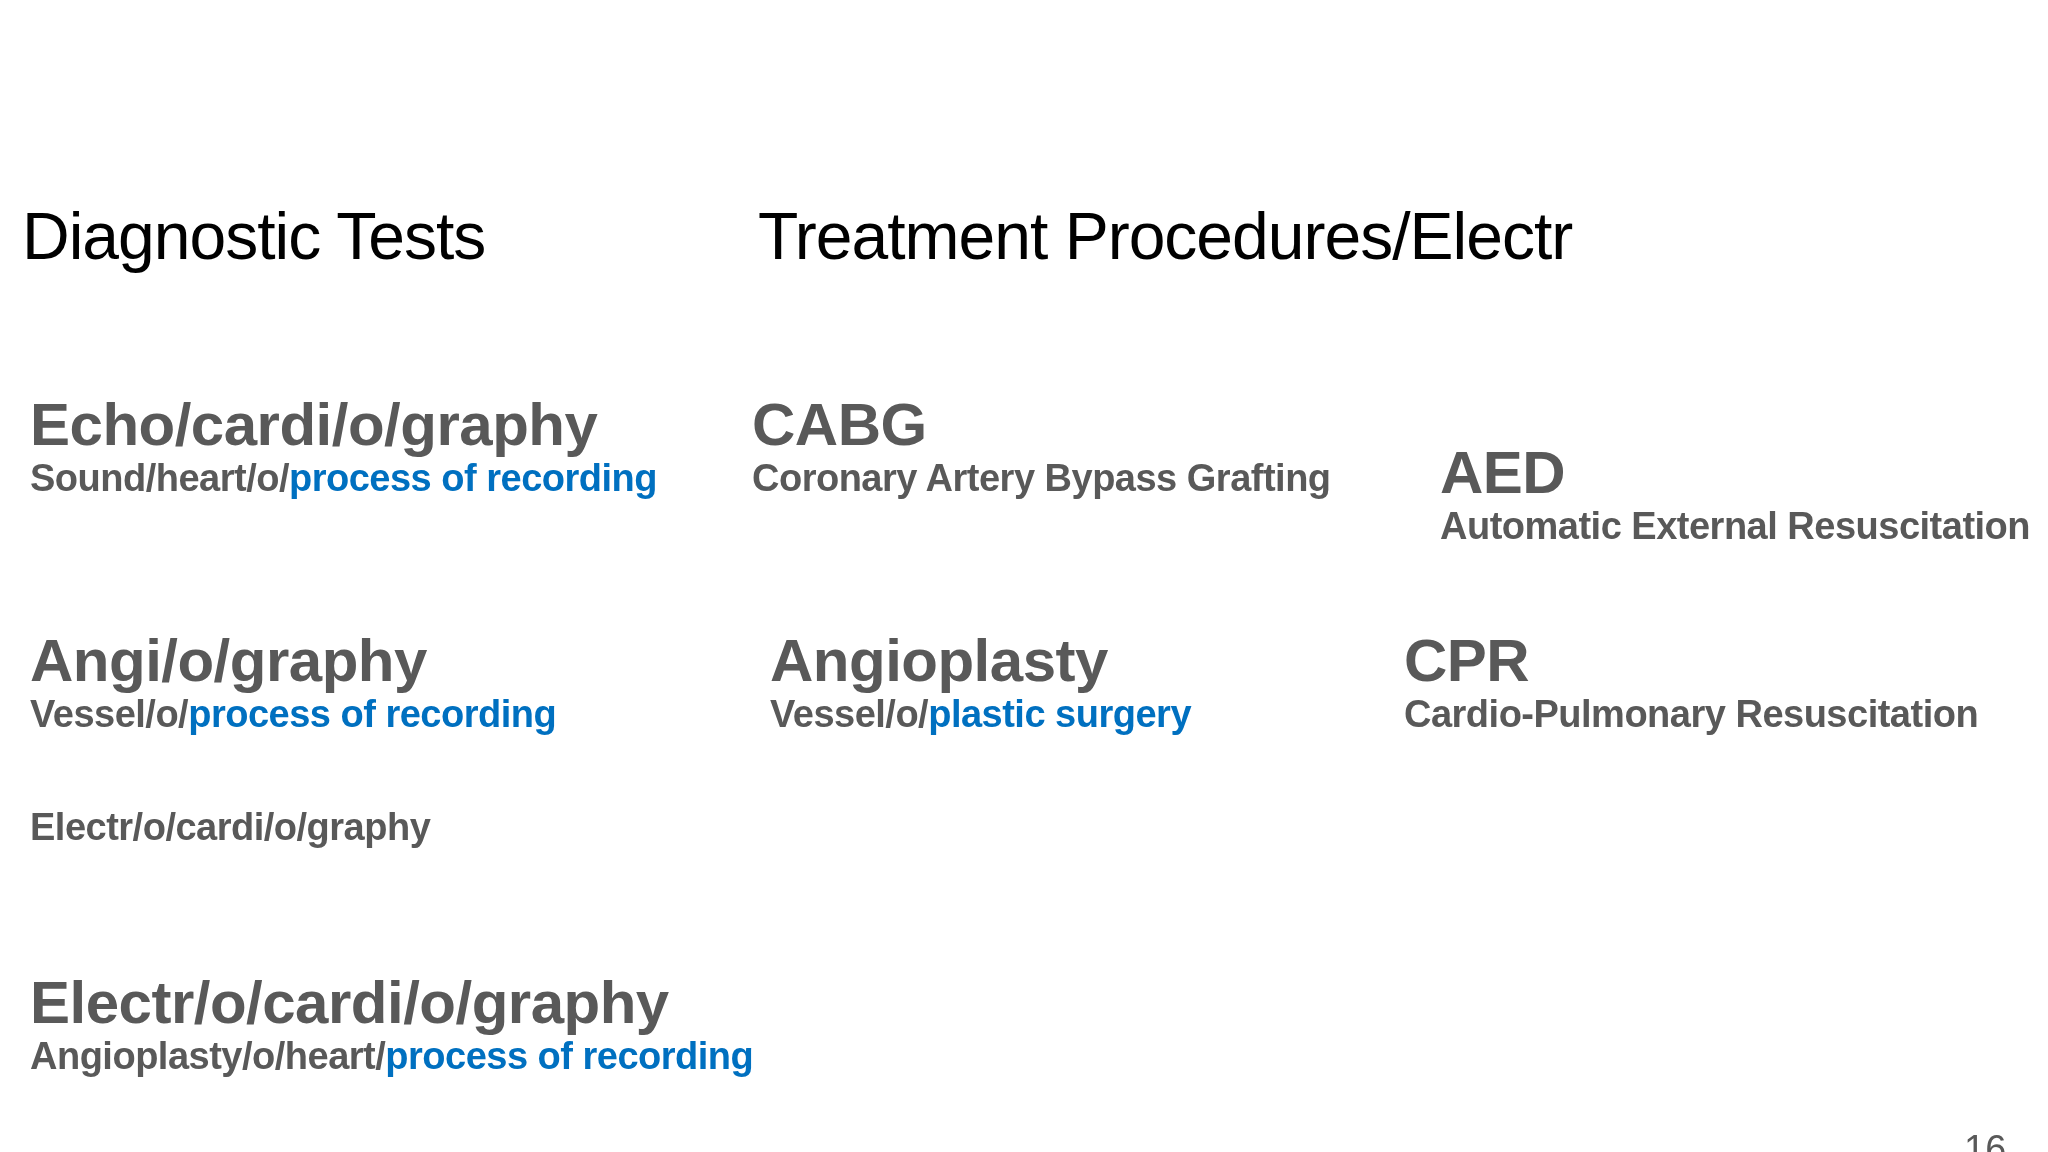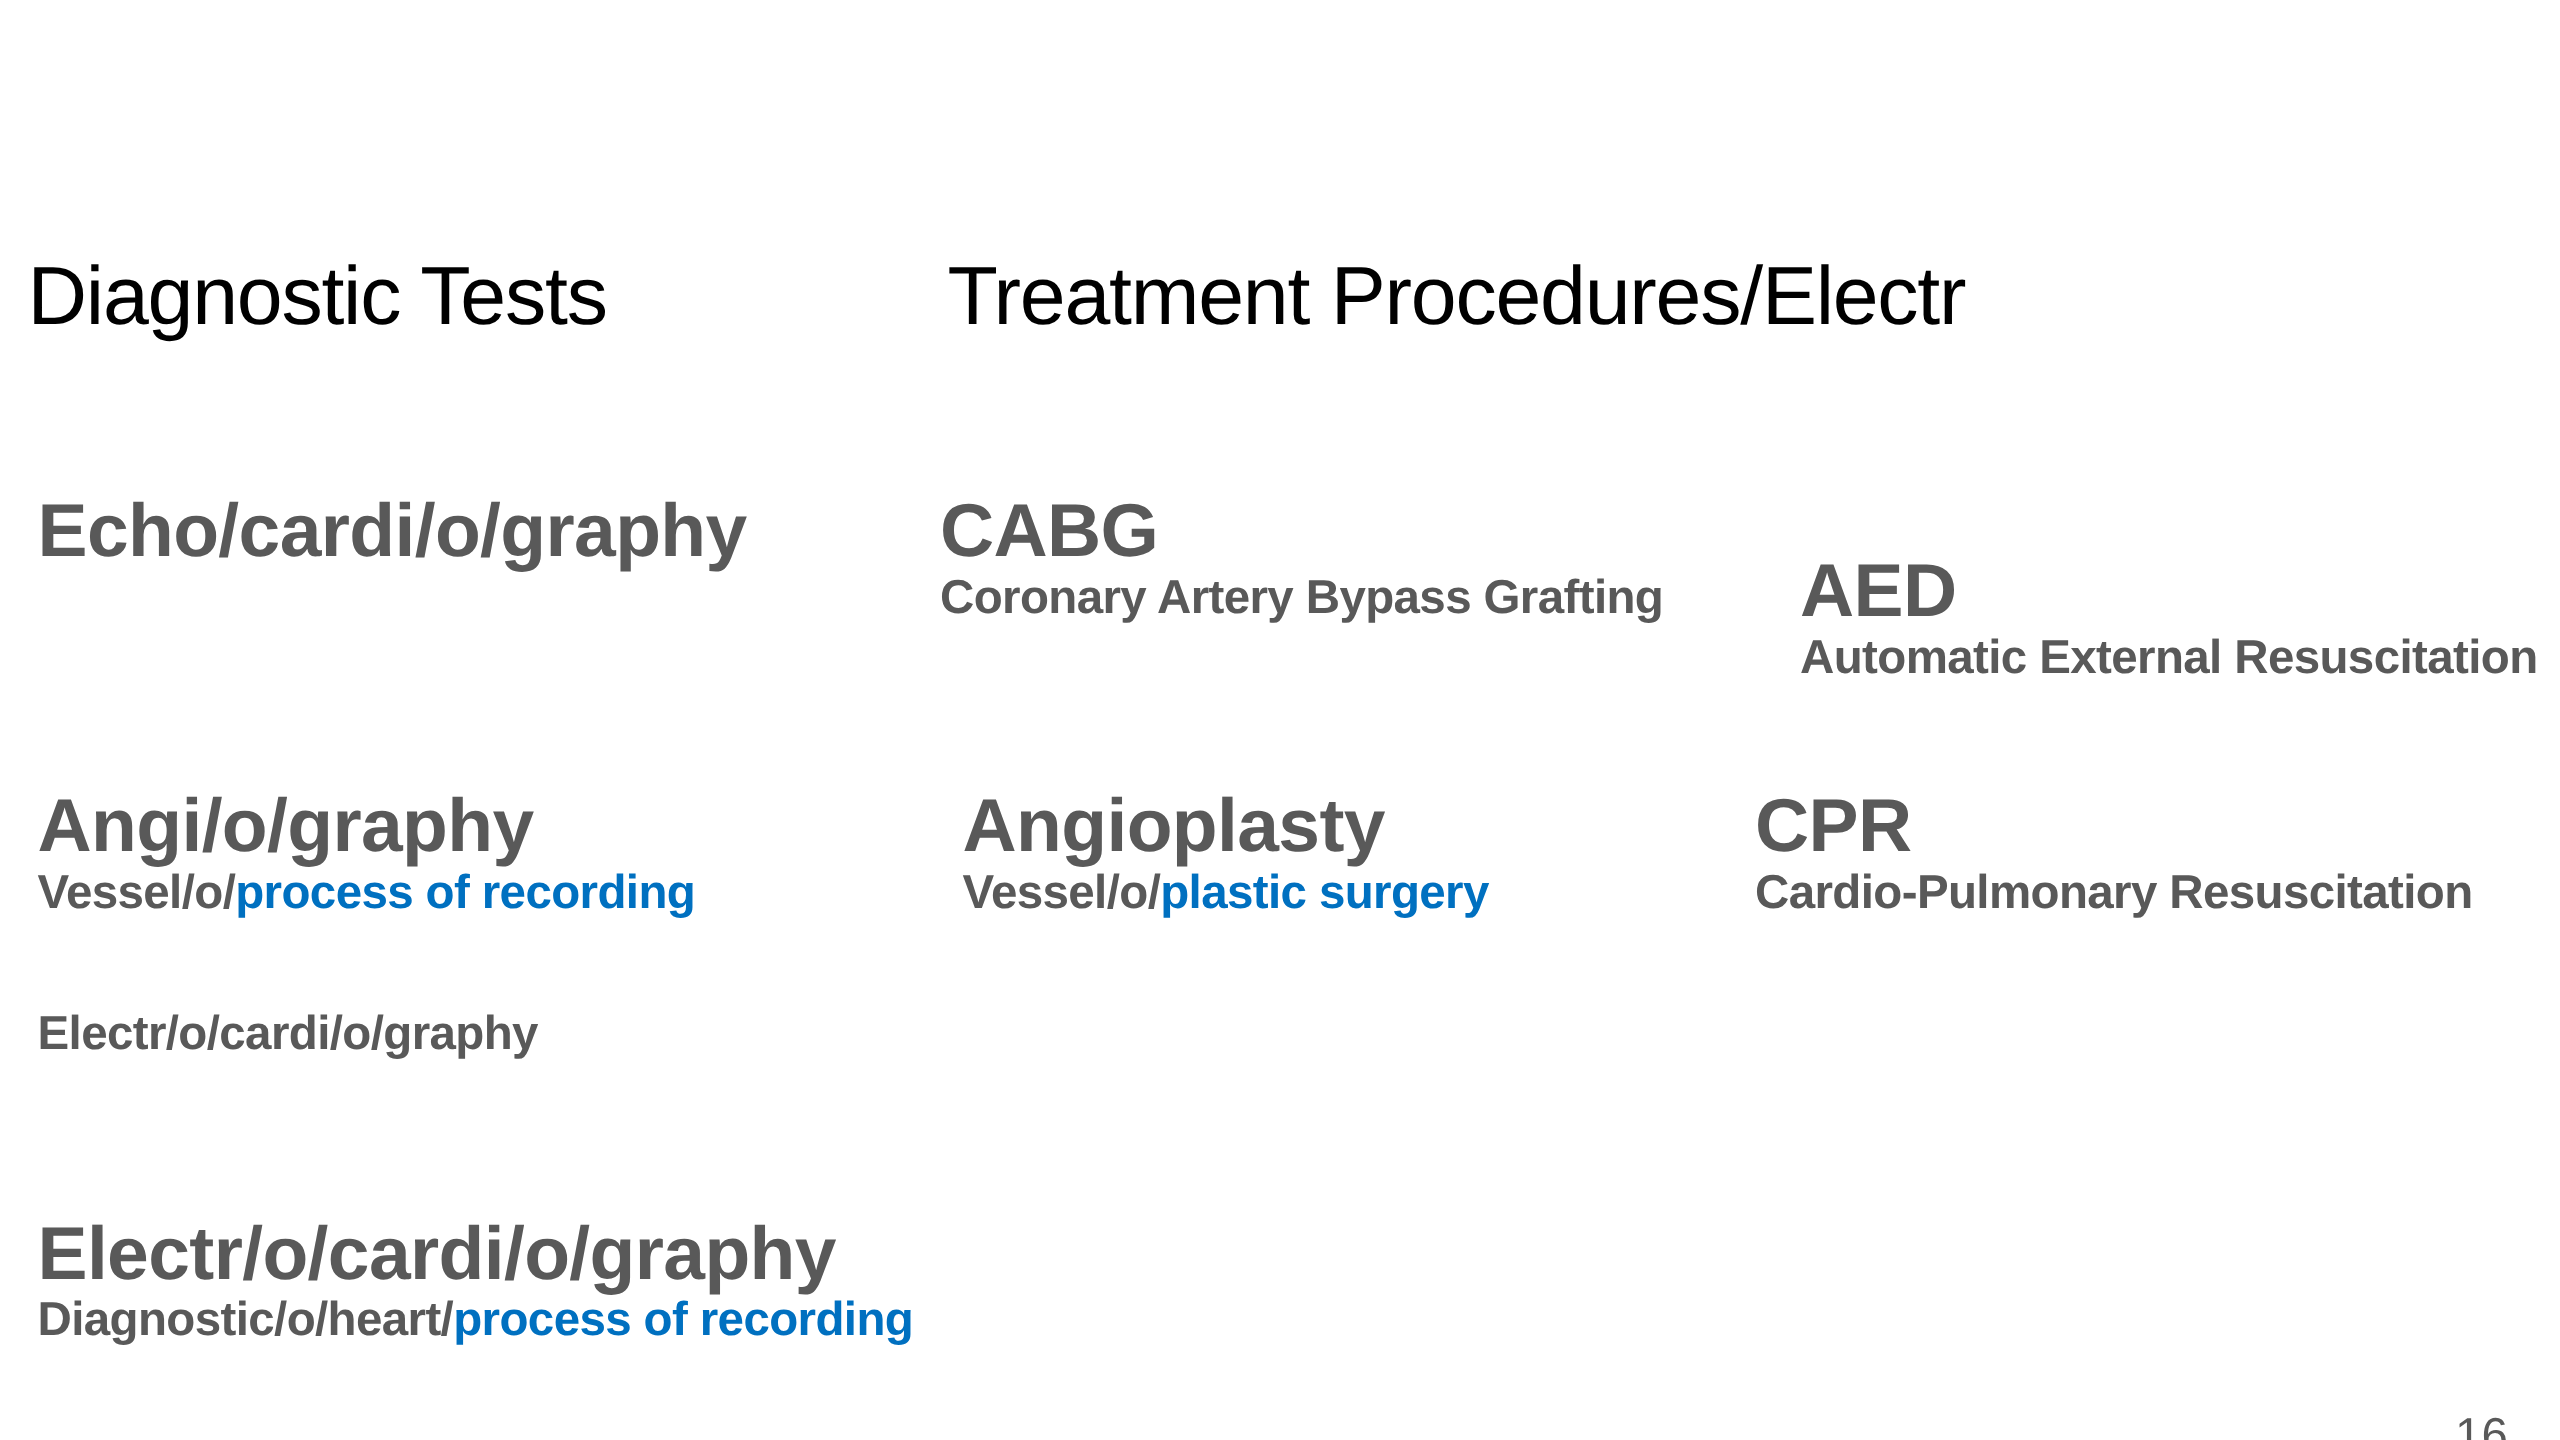--- a/index.html
+++ b/index.html
@@ -71,20 +71,21 @@
 <body>
 
 <div class="slide">
 
   <div class="heading pos-heading-1">Diagnostic Tests</div>
 
   <div class="heading pos-heading-2">Treatment Procedures/Electr</div>
 
   <div class="term-block pos-echo">
     <div class="term-title">Echo/cardi/o/graphy</div>
+    <div class="term-sub"><span>Sound/heart/o/</span><span class="hl">process of recording</span></div>
   </div>
 
   <div class="term-block pos-cabg">
     <div class="term-title">CABG</div>
     <div class="term-sub"><span>Coronary Artery Bypass Grafting</span><span class="hl"></span></div>
   </div>
 
   <div class="term-block pos-aed">
     <div class="term-title">AED</div>
     <div class="term-sub"><span>Automatic External Resuscitation</span><span class="hl"></span></div>
@@ -104,18 +105,18 @@
     <div class="term-title">CPR</div>
     <div class="term-sub"><span>Cardio-Pulmonary Resuscitation</span><span class="hl"></span></div>
   </div>
 
   <div class="term-block pos-ecg">
     <div class="term-sub"><span>Electr/o/cardi/o/graphy</span><span class="hl"></span></div>
   </div>
 
   <div class="term-block pos-electro">
     <div class="term-title">Electr/o/cardi/o/graphy</div>
-    <div class="term-sub"><span>Diagnostic/o/heart/</span><span class="hl">process of recording</span></div>
+    <div class="term-sub"><span>Angioplasty/o/heart/</span><span class="hl">process of recording</span></div>
   </div>
 
   <div class="page-number">16</div>
 
 </div>
 
 </body></html>

